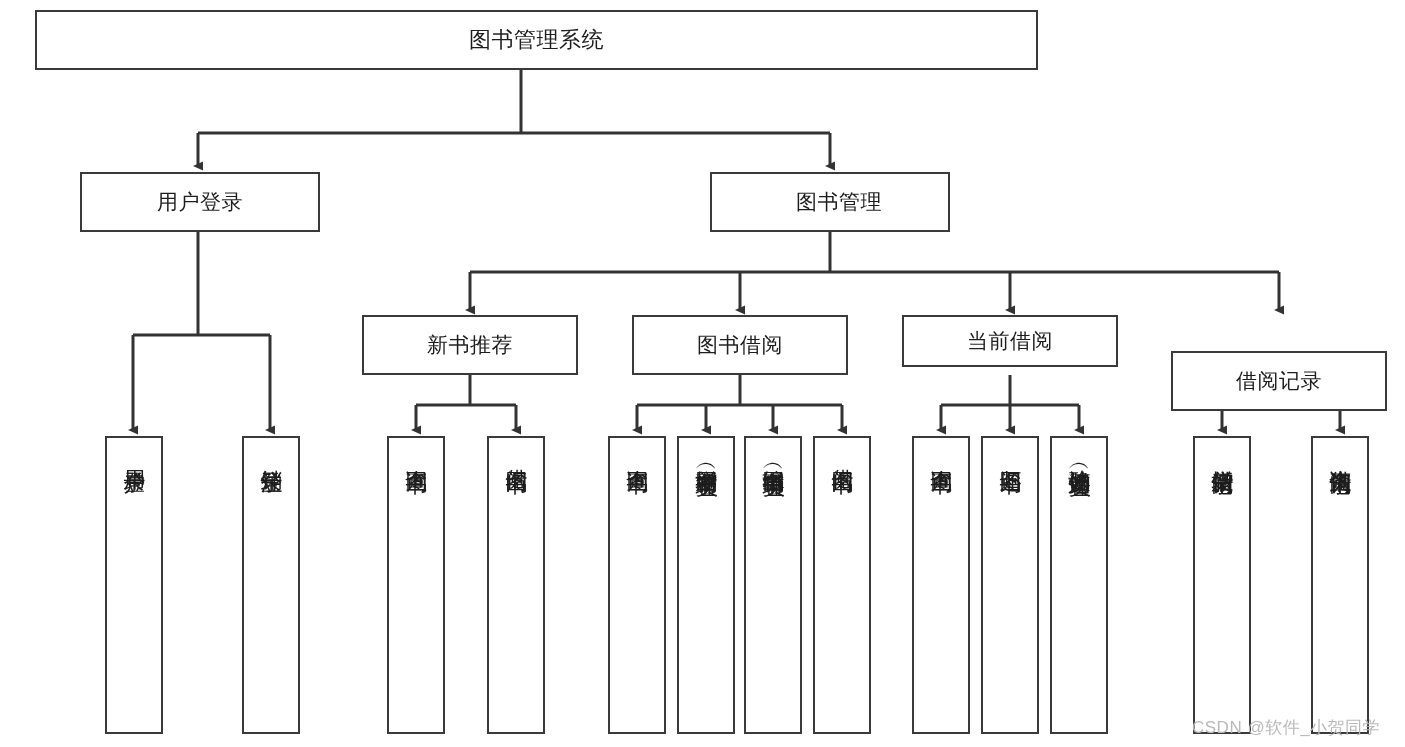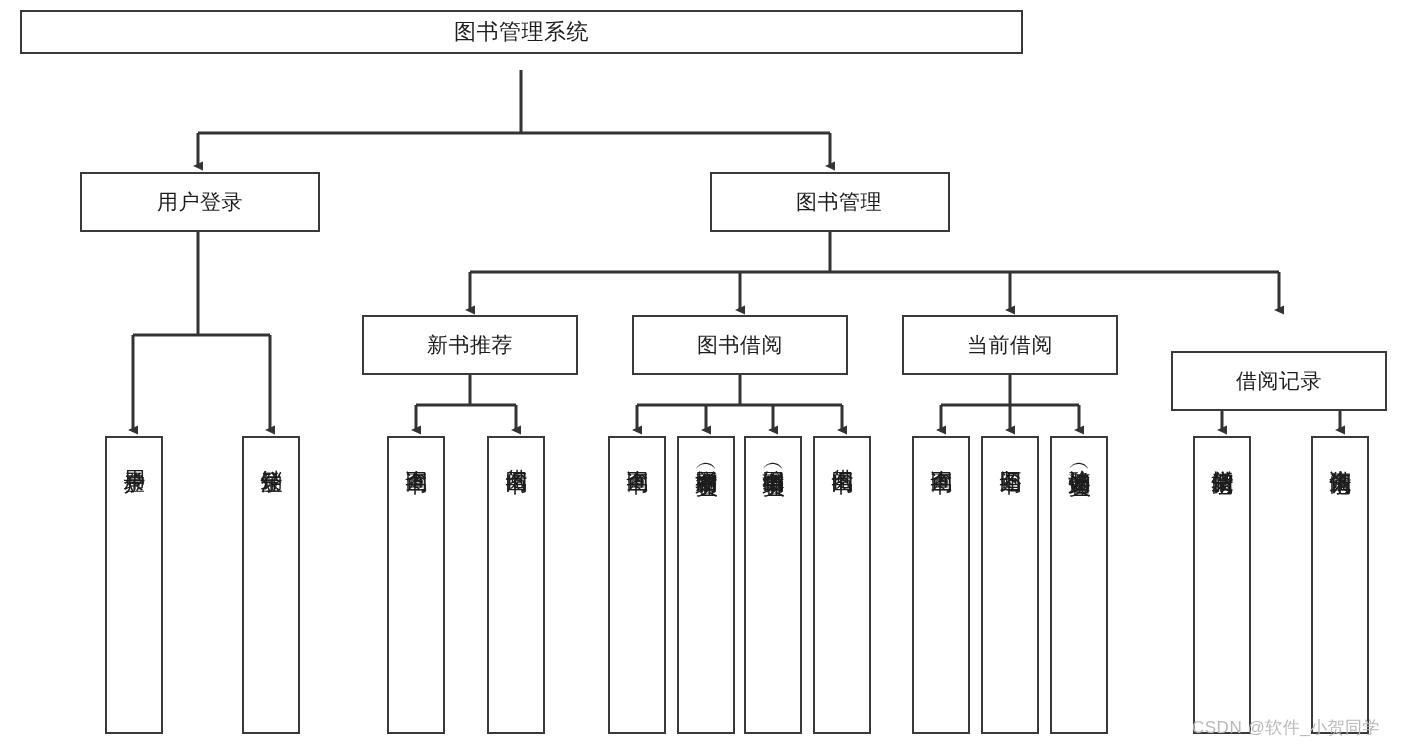--- a/index.html
+++ b/index.html
@@ -117,38 +117,38 @@
       <path d="M 1010,405 L 1010,430" marker-end="url(#arrow)"></path>
       <path d="M 1079,405 L 1079,430" marker-end="url(#arrow)"></path>
 
       <path d="M 1279,375 L 1279,405"></path>
       <path d="M 1222,405 L 1340,405"></path>
       <path d="M 1222,405 L 1222,430" marker-end="url(#arrow)"></path>
       <path d="M 1340,405 L 1340,430" marker-end="url(#arrow)"></path>
     </g>
   </svg>
 
-  <div class="node root horizontal" style="left:20px; top:10px; width:1003px; height:44px;">
+  <div class="node root horizontal" style="left:35px; top:10px; width:1003px; height:60px;">
     <span class="node-label">图书管理系统</span>
   </div>
 
   <div class="node horizontal" style="left:80px; top:172px; width:240px; height:60px;">
     <span class="node-label">用户登录</span>
   </div>
   <div class="node horizontal" style="left:710px; top:172px; width:240px; height:60px;padding-left:18px;">
     <span class="node-label">图书管理</span>
   </div>
 
   <div class="node horizontal" style="left:632px; top:315px; width:216px; height:60px;">
     <span class="node-label">图书借阅</span>
   </div>
   <div class="node horizontal" style="left:362px; top:315px; width:216px; height:60px;">
     <span class="node-label">新书推荐</span>
   </div>
-  <div class="node horizontal" style="left:902px; top:315px; width:216px; height:60px;">
+  <div class="node horizontal" style="left:902px; top:315px; width:216px; height:52px;">
     <span class="node-label">当前借阅</span>
   </div>
   <div class="node horizontal" style="left:1171px; top:315px; width:216px; height:60px;margin-top:36px;">
     <span class="node-label">借阅记录</span>
   </div>
 
   <div class="node vertical" style="left:105px; top:436px; width:58px; height:298px;">
     <span class="node-label">用户登录</span>
   </div>
   <div class="node vertical" style="left:242px; top:436px; width:58px; height:298px;">

